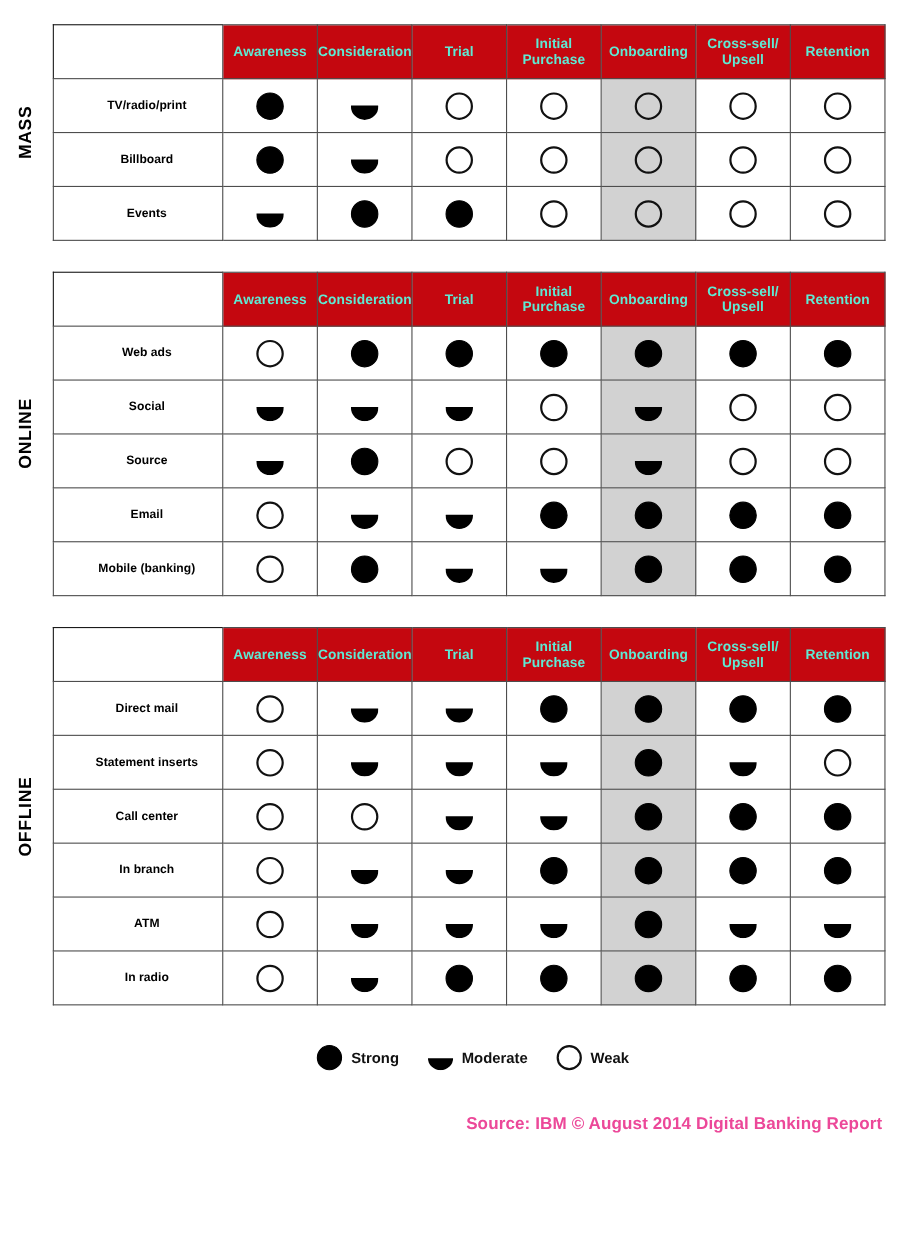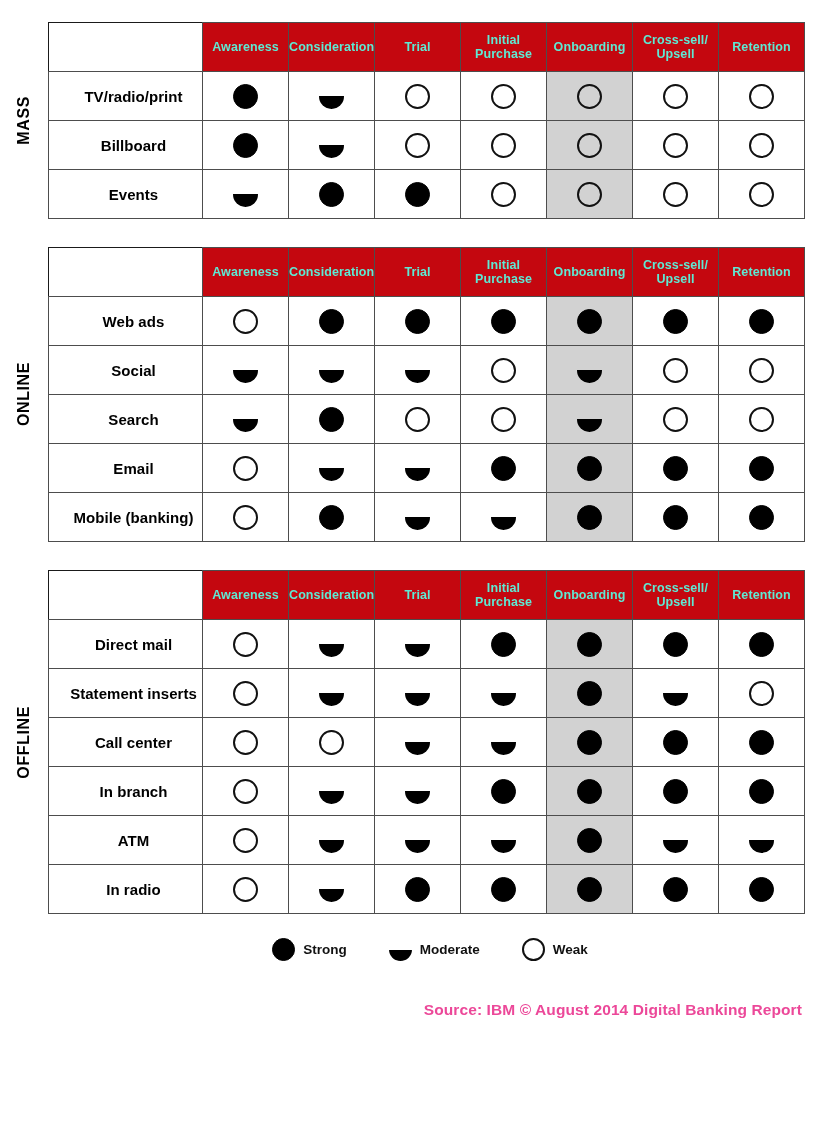--- a/index.html
+++ b/index.html
@@ -79,21 +79,21 @@
     letter-spacing: 0.1px;
   }
   thead th.corner {
     background: #ffffff;
     border: 1px solid #4d4d4d;
     border-top: 1.5px solid #1a1a1a;
     border-left: 1.5px solid #1a1a1a;
   }
 
   tbody td.rowlabel {
-    font-size: 15px;
+    font-size: 11px;
     font-weight: bold;
     height: 48px;
     color: #000;
     letter-spacing: 0.05px;
     padding-left: 16px;
   }
   tbody td.cell {
     height: 48px;
   }
   tbody td.hl {
@@ -133,22 +133,21 @@
     background: #000000;
     border-bottom-left-radius: 25px 12.5px;
     border-bottom-right-radius: 25px 12.5px;
   }
 
   
   .legend {
     display: flex;
     align-items: center;
     justify-content: center;
-    gap: 16px;
-    margin-top: 24px;
+    margin-top: 36px;
     padding-left: 40px;
   }
   .legend-item {
     display: flex;
     align-items: center;
     gap: 8px;
     margin-right: 26px;
   }
   .legend-item:last-child { margin-right: 0; justify-content: center; }
   .legend-label {
@@ -280,21 +279,21 @@
               <td class="rowlabel">Social</td>
               <td class="cell"><span class="mark moderate"></span></td>
               <td class="cell"><span class="mark moderate"></span></td>
               <td class="cell"><span class="mark moderate"></span></td>
               <td class="cell"><span class="mark weak"></span></td>
               <td class="cell hl"><span class="mark moderate"></span></td>
               <td class="cell"><span class="mark weak"></span></td>
               <td class="cell"><span class="mark weak"></span></td>
             </tr>
             <tr>
-              <td class="rowlabel">Search</td>
+              <td class="rowlabel">Source</td>
               <td class="cell"><span class="mark moderate"></span></td>
               <td class="cell"><span class="mark strong"></span></td>
               <td class="cell"><span class="mark weak"></span></td>
               <td class="cell"><span class="mark weak"></span></td>
               <td class="cell hl"><span class="mark moderate"></span></td>
               <td class="cell"><span class="mark weak"></span></td>
               <td class="cell"><span class="mark weak"></span></td>
             </tr>
             <tr>
               <td class="rowlabel">Email</td>

